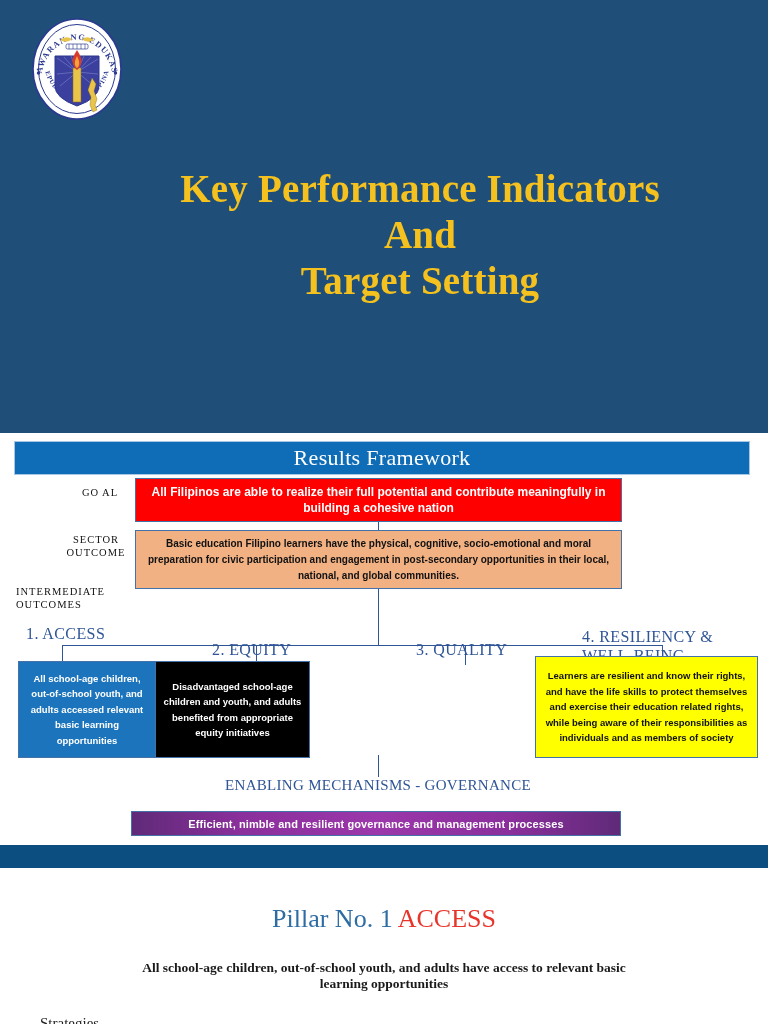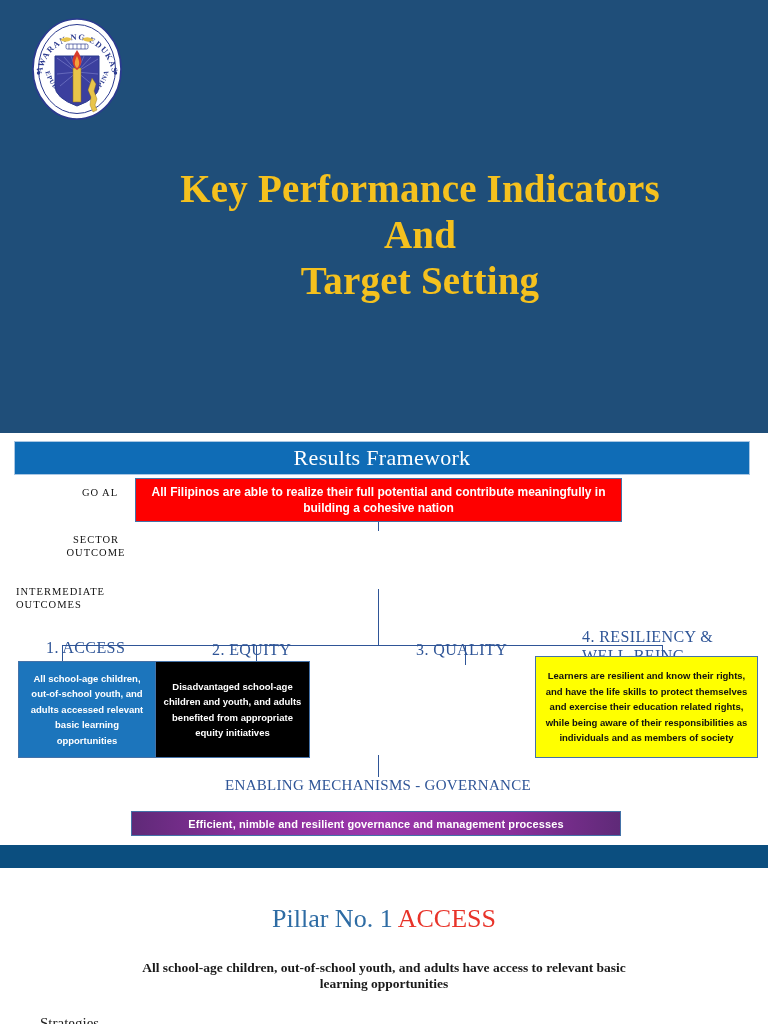--- a/index.html
+++ b/index.html
@@ -136,21 +136,21 @@
   .v-gov         { left: 378px; top: 322px; height: 22px; }
 
   .pillar-title {
     position: absolute;
     font-family: "Liberation Serif", serif;
     font-size: 16px;
     color: #2f5597;
     letter-spacing: 0.4px;
     line-height: 19px;
   }
-  .pt-1 { left: 26px;  top: 205px; width: 150px; margin-left: 20px; }
+  .pt-1 { left: 26px;  top: 191px; width: 150px; }
   .pt-2 { left: 212px; top: 207px; width: 150px; }
   .pt-3 { left: 416px; top: 207px; width: 150px; }
   .pt-4 { left: 582px; top: 194px; width: 180px; }
 
   .pillar-box {
     position: absolute;
     border: 1px solid #4472a8;
     display: flex; align-items: center; justify-content: center;
     padding: 2px 6px;
     text-align: center;
@@ -304,20 +304,23 @@
     <div class="row-label lbl-goal">GO AL</div>
     <div class="row-label lbl-sector">SECTOR OUTCOME</div>
     <div class="row-label lbl-inter">INTERMEDIATE OUTCOMES</div>
 
     <div class="goal-box">
       <span class="goal-text">All Filipinos are able to realize their full potential and contribute meaningfully in building a cohesive nation</span>
     </div>
 
     <div class="vline v-goal-sector"></div>
 
+    <div class="sector-box">
+      <span class="sector-text">Basic education Filipino learners have the physical, cognitive, socio-emotional and moral preparation for civic participation and engagement in post-secondary opportunities in their local, national, and global communities.</span>
+    </div>
 
     <div class="vline v-sector-trunk"></div>
     <div class="hline h-spread"></div>
     <div class="vline v-drop-1"></div>
     <div class="vline v-drop-2"></div>
     <div class="vline v-drop-3"></div>
     <div class="vline v-drop-4"></div>
 
     <div class="pillar-title pt-1">1. ACCESS</div>
     <div class="pillar-title pt-2">2. EQUITY</div>

